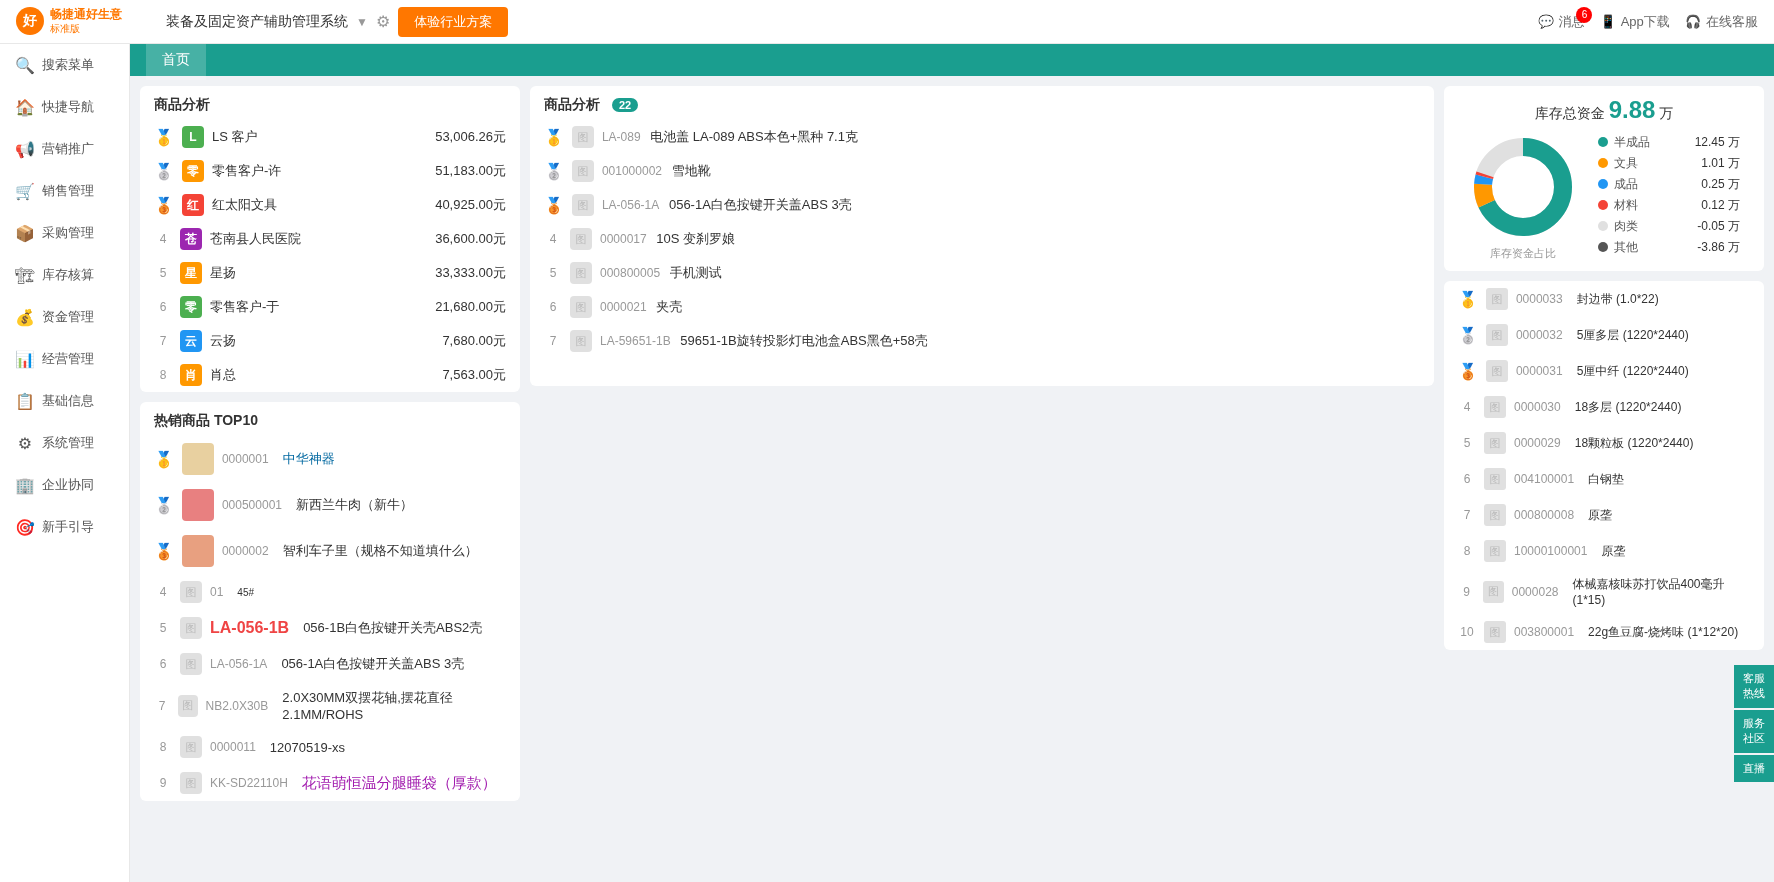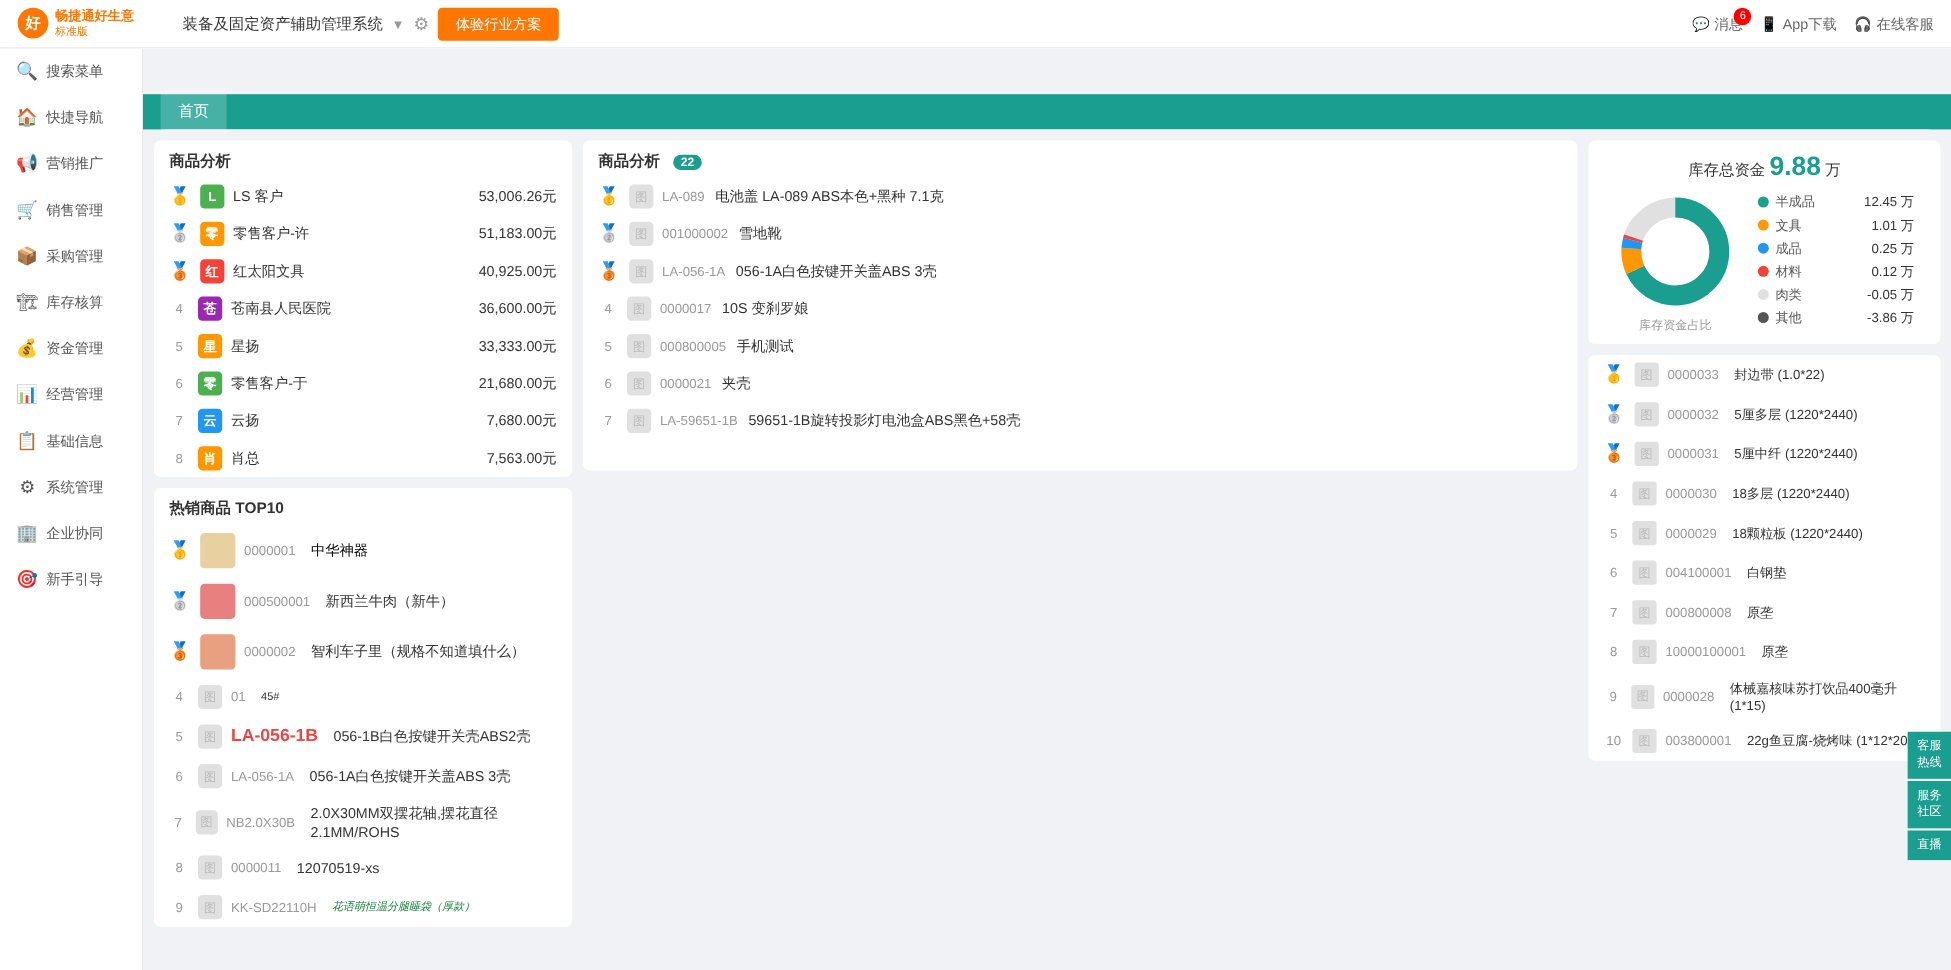--- a/index.html
+++ b/index.html
@@ -22,21 +22,21 @@
 
     
     .sidebar { position: fixed; top: 44px; left: 0; width: 130px; height: calc(100vh - 44px); background: #fff; border-right: 1px solid #e8e8e8; overflow-y: auto; z-index: 99; }
     .sidebar-item { display: flex; align-items: center; gap: 8px; padding: 12px 16px; cursor: pointer; color: #555; font-size: 13px; transition: background 0.2s; }
     .sidebar-item .si-icon { width: 18px; height: 18px; display: flex; align-items: center; justify-content: center; font-size: 16px; }
 
     
     .main { margin-left: 130px; margin-top: 44px; height: calc(100vh - 44px); overflow-y: auto; }
 
     
-    .nav-tab { background: #1a9e8f; height: 32px; display: flex; align-items: center; padding: 0 16px; margin-top: 42px; }
+    .nav-tab { background: #1a9e8f; height: 32px; display: flex; align-items: center; padding: 0 16px; }
     .nav-tab-item { color: #fff; font-size: 14px; padding: 0 16px; height: 40px; display: flex; align-items: center; cursor: pointer; background: rgba(255,255,255,0.2); border-radius: 4px 4px 0 0; }
 
     
     .content { display: flex; gap: 0; padding: 10px; background: #f0f2f5; min-height: calc(100vh - 84px); border-radius: 22px; }
 
     
     .left-panel { width: 380px; flex-shrink: 0; }
     
     .mid-panel { flex: 1; min-width: 0; margin: 0 10px; }
     
@@ -231,21 +231,21 @@
 
       <div class="card">
         <div class="card-title">
           <span>热销商品 TOP10</span>
         </div>
         <div id="hot-products-list">
             <div class="hot-item">
     <span style="color:#FFB300;font-size:16px;">🥇</span>
     <div style="width:32px;height:32px;border-radius:4px;background:#e8d0a0;"></div>
     <span style="color:#999;font-size:12px;margin-right:6px;">0000001</span>
-    <span style="color:#000000;font-size:13px;">中华神器</span>
+    <span style="color:#0369a1;font-size:13px;">中华神器</span>
   </div>
             <div class="hot-item">
     <span style="color:#aaa;font-size:16px;">🥈</span>
     <div style="width:32px;height:32px;border-radius:4px;background:#e88080;"></div>
     <span style="color:#999;font-size:12px;margin-right:6px;">000500001</span>
     <span style="color:#333;font-size:13px;">新西兰牛肉（新牛）</span>
   </div>
             <div class="hot-item">
     <span style="color:#cd7f32;font-size:16px;">🥉</span>
     <div style="width:32px;height:32px;border-radius:4px;background:#e8a080;"></div>
@@ -279,21 +279,21 @@
             <div class="hot-item">
     <span style="width:18px;text-align:center;color:#999;font-size:12px;display:inline-block;">8</span>
     <div class="placeholder-icon">图</div>
     <span style="color:#999;font-size:12px;margin-right:6px;">0000011</span>
     <span style="color:#333;font-size:13px;">12070519-xs</span>
   </div>
             <div class="hot-item">
     <span style="width:18px;text-align:center;color:#999;font-size:12px;display:inline-block;">9</span>
     <div class="placeholder-icon">图</div>
     <span style="color:#999;font-size:12px;margin-right:6px;">KK-SD22110H</span>
-    <span style="color:#15803d;font-size:10px;font-style:italic;">花语萌恒温分腿睡袋（厚款）</span>
+    <span style="color:#a21caf;font-size:15px;">花语萌恒温分腿睡袋（厚款）</span>
   </div>
           </div>
       </div>
     </div>
 
     <div class="mid-panel">
       <div class="card" style="min-height:300px;">
         <div class="card-title">
           <span>商品分析</span>
           <span style="background:#1a9e8f;color:#fff;border-radius:10px;padding:1px 7px;font-size:11px;margin-left:8px;">22</span>

